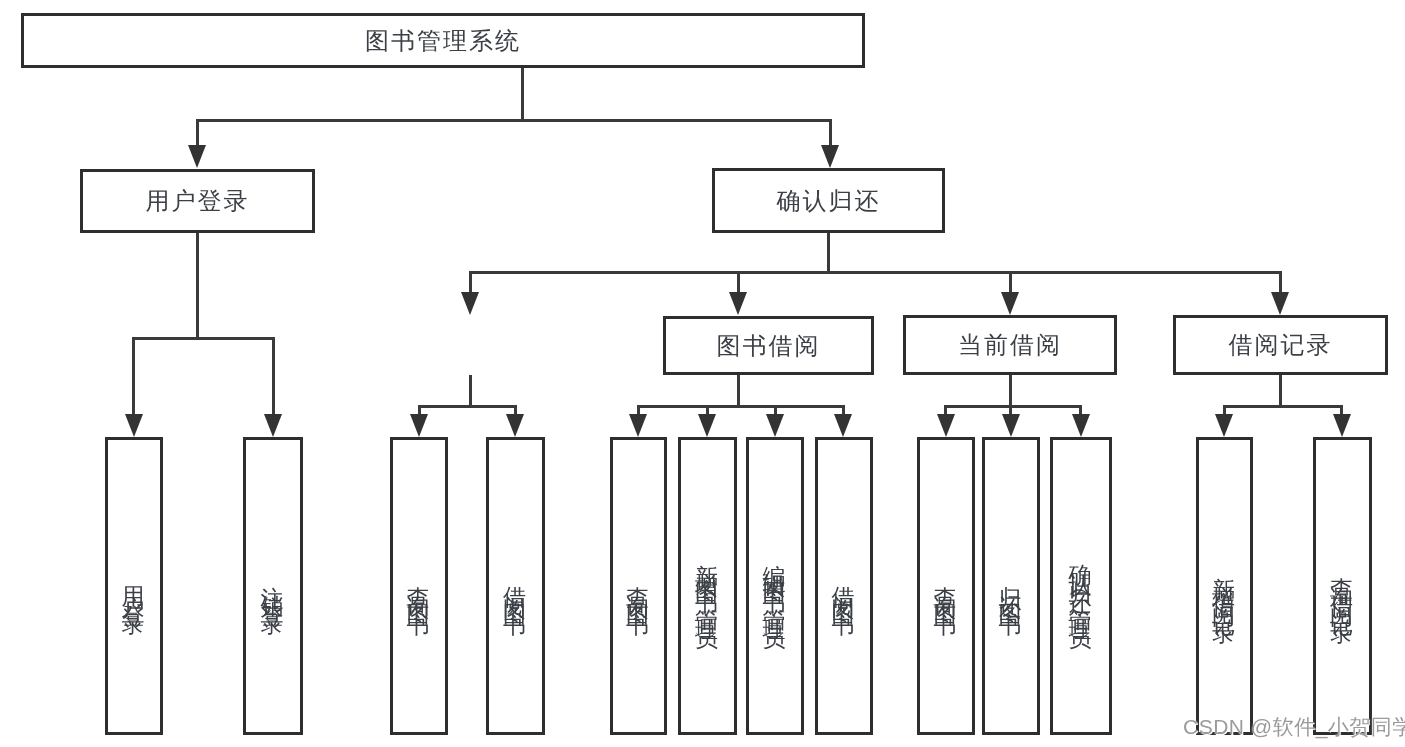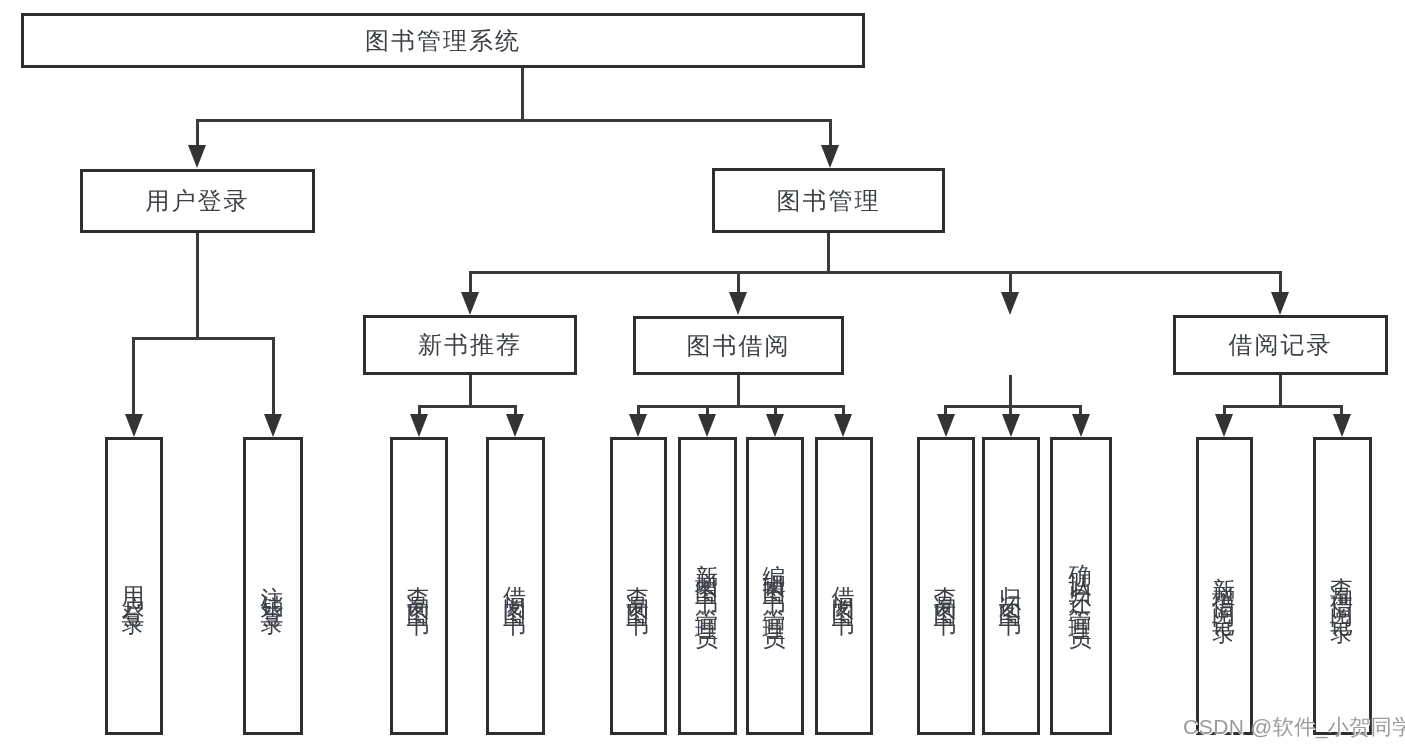--- a/index.html
+++ b/index.html
@@ -47,24 +47,24 @@
   }
 </style>
 </head>
 <body>
 
 <div class="canvas">
 
   <div class="node" style="left:21px;top:13px;width:844px;height:55px;">图书管理系统</div>
 
   <div class="node" style="left:80px;top:169px;width:235px;height:64px;">用户登录</div>
-  <div class="node" style="left:712px;top:168px;width:233px;height:65px;">图书管理</div>
+  <div class="node" style="left:712px;top:168px;width:233px;height:65px;">确认归还</div>
 
-  <div class="node" style="left:363px;top:315px;width:214px;height:60px;">新书推荐</div>
-  <div class="node" style="left:633px;top:316px;width:211px;height:59px;">图书借阅</div>
+  <div class="node" style="left:663px;top:316px;width:211px;height:59px;">图书借阅</div>
+  <div class="node" style="left:903px;top:315px;width:214px;height:60px;">当前借阅</div>
   <div class="node" style="left:1173px;top:315px;width:215px;height:60px;">借阅记录</div>
 
   <div class="node leaf" style="left:105px;width:58px;">用户登录</div>
   <div class="node leaf" style="left:243px;width:60px;">注销登录</div>
 
   <div class="node leaf" style="left:390px;width:58px;">查询图书</div>
   <div class="node leaf" style="left:486px;width:59px;">借阅图书</div>
 
   <div class="node leaf" style="left:610px;width:57px;">查询图书</div>
   <div class="node leaf" style="left:678px;width:59px;">新增图书（管理员）</div>

